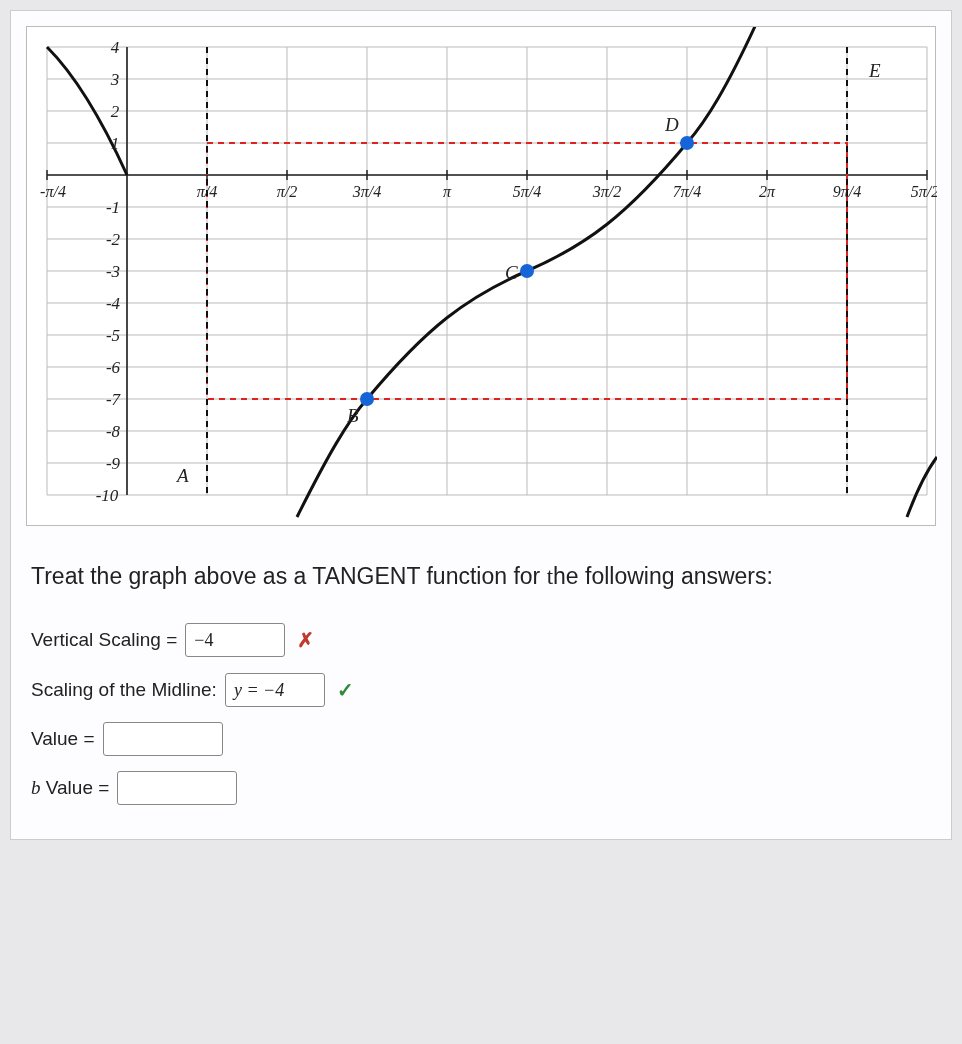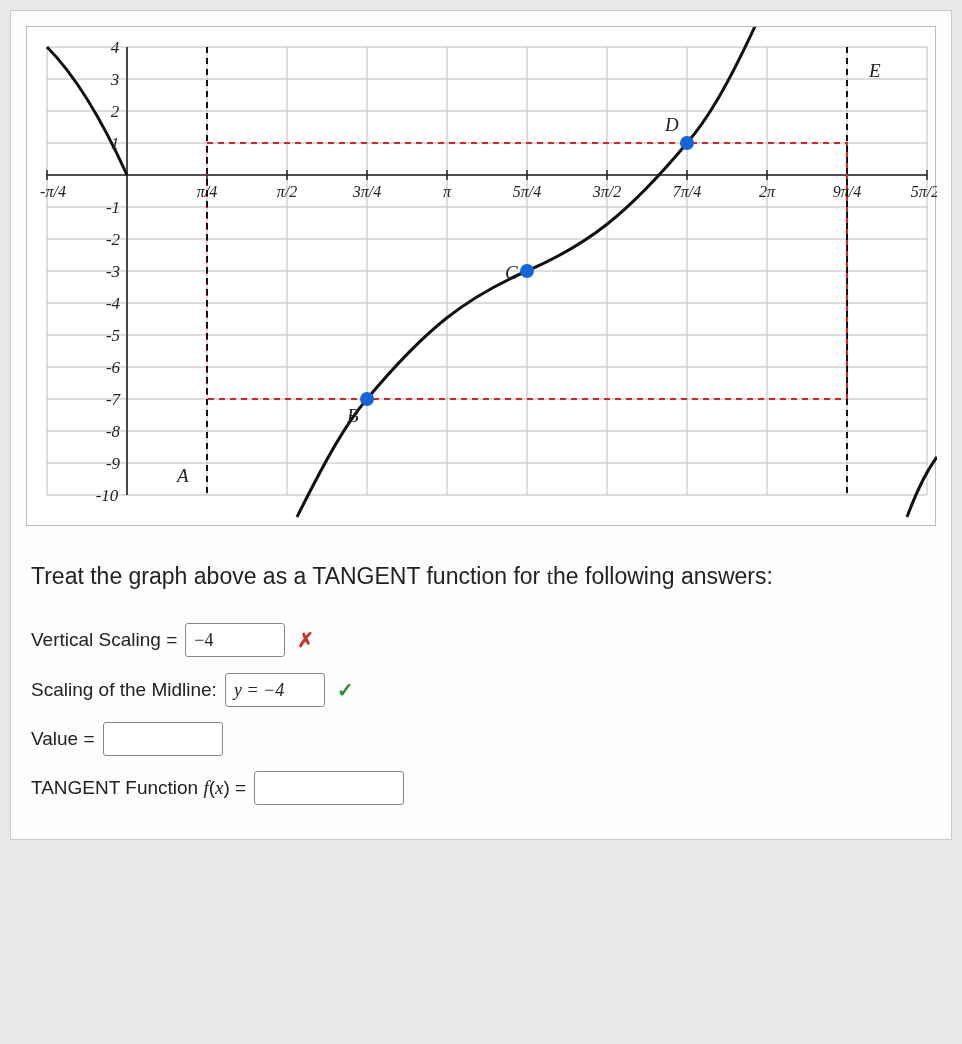--- a/index.html
+++ b/index.html
@@ -194,21 +194,21 @@
       <span>Scaling of the Midline:</span>
       <span class="input-box" style="font-style:italic">y = −4</span>
       <span class="icon-correct">✓</span>
     </div>
 
     <div class="row">
       <span>Value =</span>
       <span class="input-box empty"></span>
     </div>
 
-
-
-    <div class="row">
-      <span>TANGENT Function <span class="math-fx">f</span>(<span class="math-fx">x</span>) =</span>
-      <span class="input-box empty" style="min-width:150px"></span>
-    </div>
+    <div class="row">
+      <span><span class="math-fx">b</span> Value =</span>
+      <span class="input-box empty"></span>
+    </div>
+
+
   </div>
 
 </div>
 
 </body></html>

